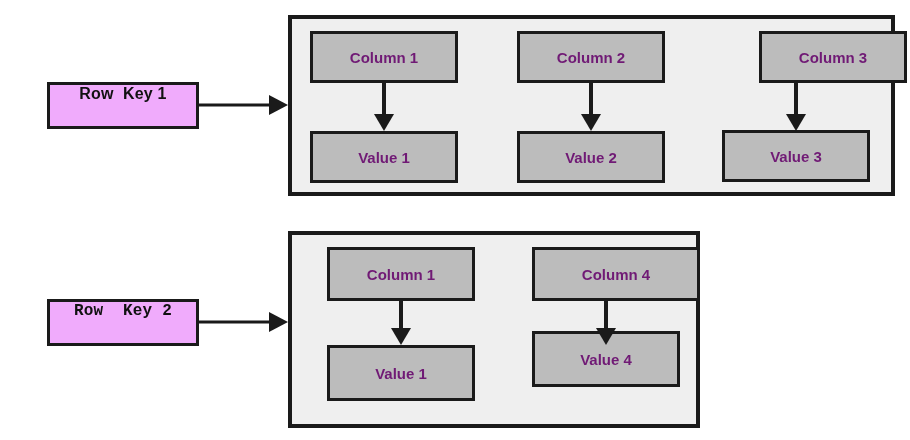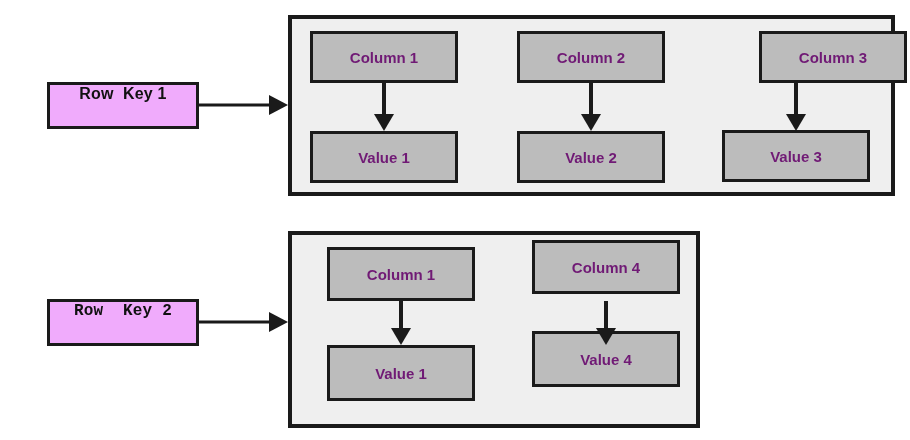--- a/index.html
+++ b/index.html
@@ -105,21 +105,21 @@
   <div class="cell-box" style="left: 722px; top: 130px; width: 148px; height: 52px;">
     <span>Value 3</span>
   </div>
 
   <div class="cell-box" style="left: 327px; top: 247px; width: 148px; height: 54px;">
     <span>Column 1</span>
   </div>
   <div class="cell-box" style="left: 327px; top: 345px; width: 148px; height: 56px;">
     <span>Value 1</span>
   </div>
-  <div class="cell-box" style="left: 532px; top: 240px; width: 148px; height: 54px;">
+  <div class="cell-box" style="left: 532px; top: 247px; width: 168px; height: 54px;">
     <span>Column 4</span>
   </div>
   <div class="cell-box" style="left: 532px; top: 331px; width: 148px; height: 56px;">
     <span>Value 4</span>
   </div>
 
   <svg id="arrow-layer" viewBox="0 0 910 440">
       <line x1="199" y1="105" x2="271" y2="105" stroke="#1a1a1a" stroke-width="3"></line>
       <polygon points="269,95 288,105 269,115" fill="#1a1a1a"></polygon>
       <line x1="384" y1="83" x2="384" y2="116" stroke="#1a1a1a" stroke-width="4"></line>

